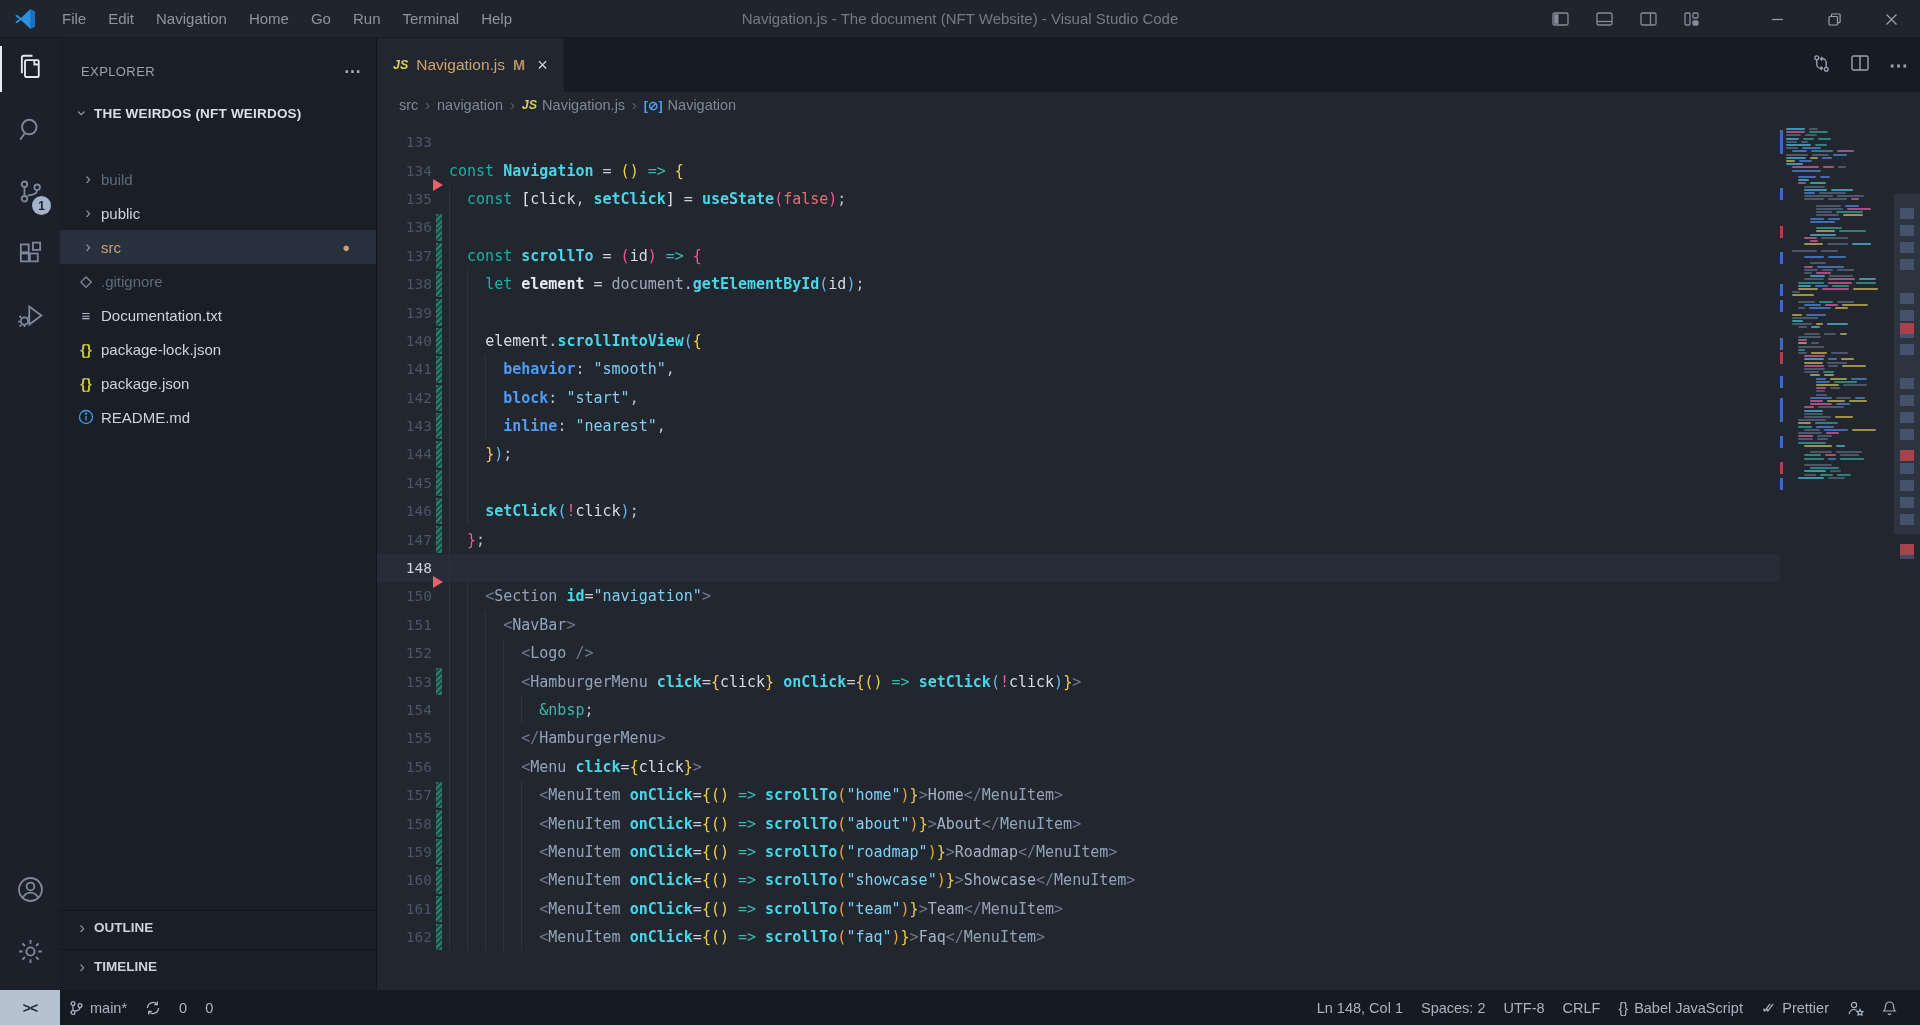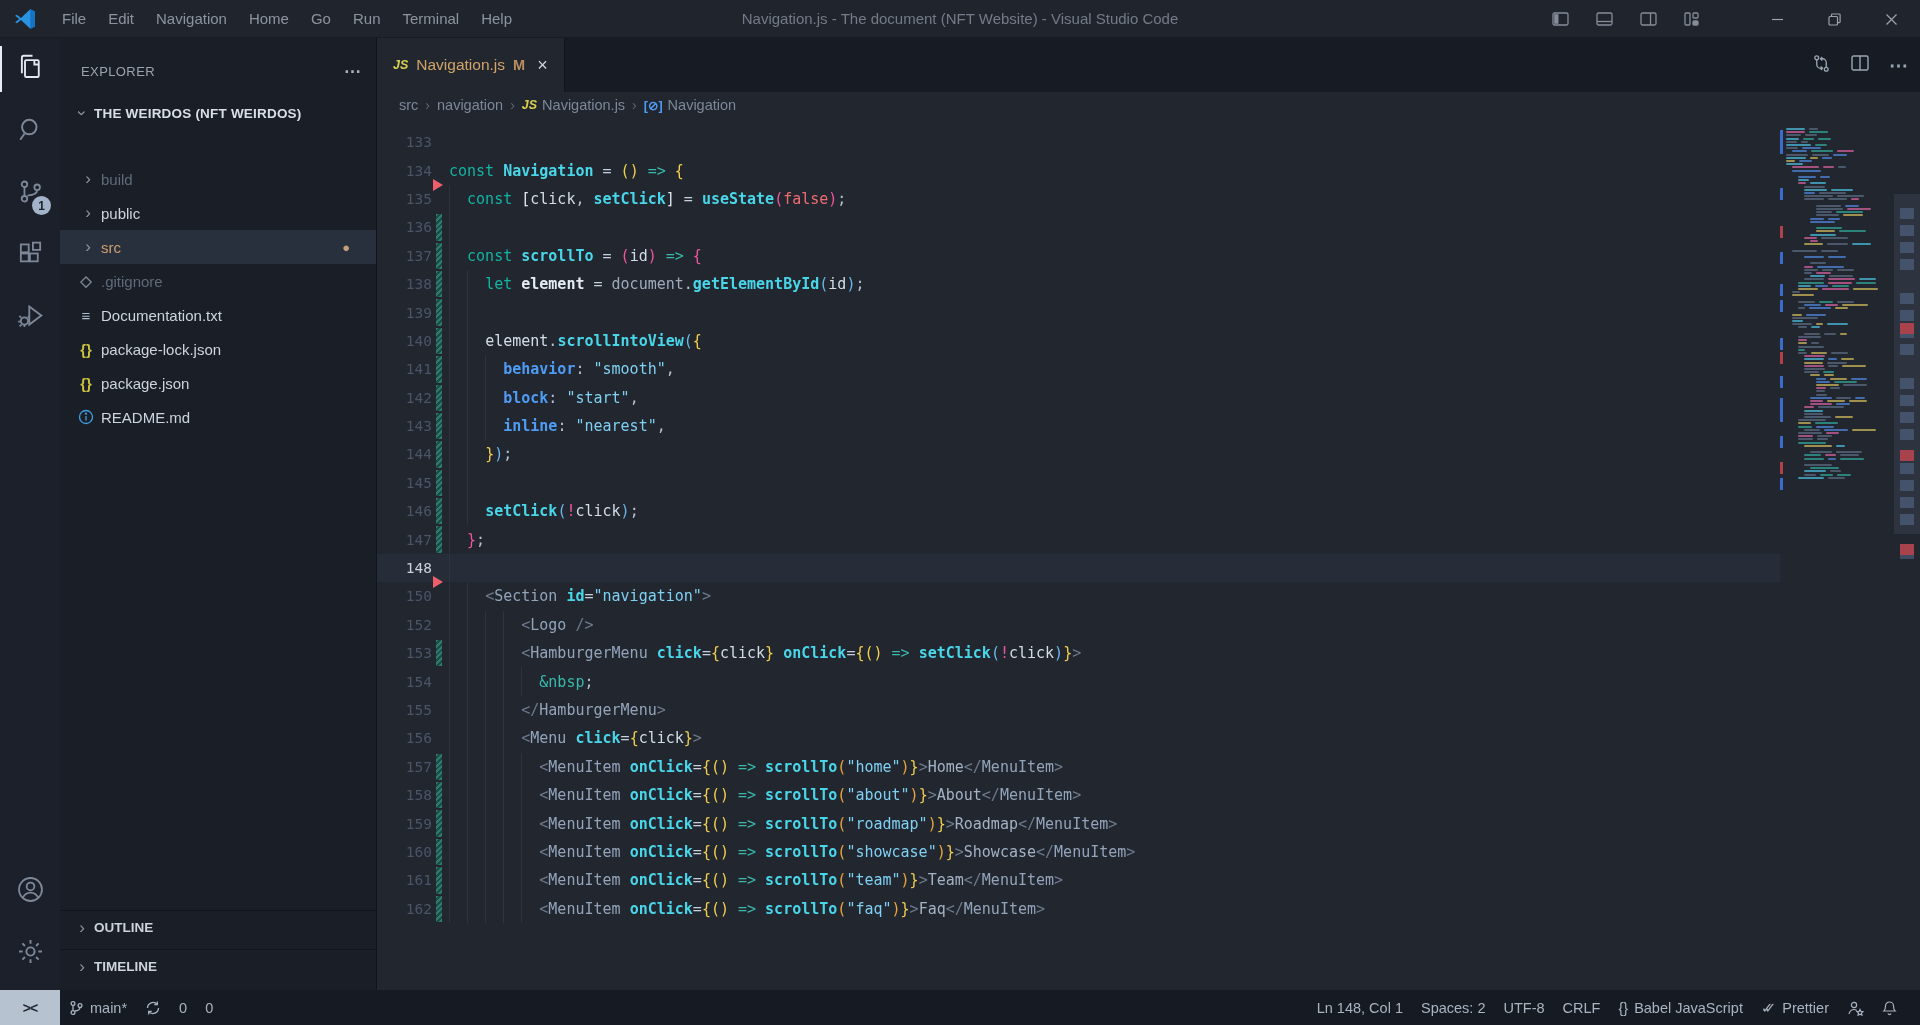--- a/index.html
+++ b/index.html
@@ -346,20 +346,21 @@
         <div class="line"><span class="guide" style="left: 72px;"></span><span class="guide" style="left: 90px;"></span><span class="ln">140</span><span class="gitbar"></span><span class="codetext"><span class="tk-pl">    </span><span class="tk-var">element</span><span class="tk-pn">.</span><span class="tk-fn">scrollIntoView</span><span class="tk-p3">(</span><span class="tk-p1">{</span></span></div>
         <div class="line"><span class="guide" style="left: 72px;"></span><span class="guide" style="left: 90px;"></span><span class="guide" style="left: 108px;"></span><span class="ln">141</span><span class="gitbar"></span><span class="codetext"><span class="tk-pl">      </span><span class="tk-prop">behavior</span><span class="tk-pn">: </span><span class="tk-str">"smooth"</span><span class="tk-pn">,</span></span></div>
         <div class="line"><span class="guide" style="left: 72px;"></span><span class="guide" style="left: 90px;"></span><span class="guide" style="left: 108px;"></span><span class="ln">142</span><span class="gitbar"></span><span class="codetext"><span class="tk-pl">      </span><span class="tk-prop">block</span><span class="tk-pn">: </span><span class="tk-str">"start"</span><span class="tk-pn">,</span></span></div>
         <div class="line"><span class="guide" style="left: 72px;"></span><span class="guide" style="left: 90px;"></span><span class="guide" style="left: 108px;"></span><span class="ln">143</span><span class="gitbar"></span><span class="codetext"><span class="tk-pl">      </span><span class="tk-prop">inline</span><span class="tk-pn">: </span><span class="tk-str">"nearest"</span><span class="tk-pn">,</span></span></div>
         <div class="line"><span class="guide" style="left: 72px;"></span><span class="guide" style="left: 90px;"></span><span class="ln">144</span><span class="gitbar"></span><span class="codetext"><span class="tk-pl">    </span><span class="tk-p1">}</span><span class="tk-p3">)</span><span class="tk-pn">;</span></span></div>
         <div class="line"><span class="guide" style="left: 72px;"></span><span class="guide" style="left: 90px;"></span><span class="ln">145</span><span class="gitbar"></span><span class="codetext"></span></div>
         <div class="line"><span class="guide" style="left: 72px;"></span><span class="guide" style="left: 90px;"></span><span class="ln">146</span><span class="gitbar"></span><span class="codetext"><span class="tk-pl">    </span><span class="tk-fn">setClick</span><span class="tk-p3">(</span><span class="tk-ex">!</span><span class="tk-var">click</span><span class="tk-p3">)</span><span class="tk-pn">;</span></span></div>
         <div class="line"><span class="guide" style="left: 72px;"></span><span class="ln">147</span><span class="gitbar"></span><span class="codetext"><span class="tk-pl">  </span><span class="tk-p2">}</span><span class="tk-pn">;</span></span></div>
         <div class="line cur"><span class="guide" style="left: 72px;"></span><span class="ln">148</span><span class="codetext"></span></div>
         <div class="line"><span class="guide" style="left: 72px;"></span><span class="guide" style="left: 90px;"></span><span class="ln">150</span><span class="deltri"></span><span class="codetext"><span class="tk-pl">    </span><span class="tk-ang">&lt;</span><span class="tk-tag">Section</span><span class="tk-pl"> </span><span class="tk-attr">id</span><span class="tk-op">=</span><span class="tk-str">"navigation"</span><span class="tk-ang">&gt;</span></span></div>
+        <div class="line"><span class="guide" style="left: 72px;"></span><span class="guide" style="left: 90px;"></span><span class="guide" style="left: 108px;"></span><span class="ln">151</span><span class="codetext"><span class="tk-pl">      </span><span class="tk-ang">&lt;</span><span class="tk-tag">NavBar</span><span class="tk-ang">&gt;</span></span></div>
         <div class="line"><span class="guide" style="left: 72px;"></span><span class="guide" style="left: 90px;"></span><span class="guide" style="left: 108px;"></span><span class="guide" style="left: 126px;"></span><span class="ln">152</span><span class="codetext"><span class="tk-pl">        </span><span class="tk-ang">&lt;</span><span class="tk-tag">Logo</span><span class="tk-pl"> </span><span class="tk-ang">/&gt;</span></span></div>
         <div class="line"><span class="guide" style="left: 72px;"></span><span class="guide" style="left: 90px;"></span><span class="guide" style="left: 108px;"></span><span class="guide" style="left: 126px;"></span><span class="ln">153</span><span class="gitbar"></span><span class="codetext"><span class="tk-pl">        </span><span class="tk-ang">&lt;</span><span class="tk-tag">HamburgerMenu</span><span class="tk-pl"> </span><span class="tk-attr">click</span><span class="tk-op">=</span><span class="tk-p1">{</span><span class="tk-var">click</span><span class="tk-p1">}</span><span class="tk-pl"> </span><span class="tk-attr">onClick</span><span class="tk-op">=</span><span class="tk-p1">{</span><span class="tk-p1">(</span><span class="tk-p1">)</span><span class="tk-pl"> </span><span class="tk-ar">=&gt;</span><span class="tk-pl"> </span><span class="tk-fn">setClick</span><span class="tk-p3">(</span><span class="tk-ex">!</span><span class="tk-var">click</span><span class="tk-p3">)</span><span class="tk-p1">}</span><span class="tk-ang">&gt;</span></span></div>
         <div class="line"><span class="guide" style="left: 72px;"></span><span class="guide" style="left: 90px;"></span><span class="guide" style="left: 108px;"></span><span class="guide" style="left: 126px;"></span><span class="guide" style="left: 144px;"></span><span class="ln">154</span><span class="codetext"><span class="tk-pl">          </span><span class="tk-ent">&amp;nbsp</span><span class="tk-pn">;</span></span></div>
         <div class="line"><span class="guide" style="left: 72px;"></span><span class="guide" style="left: 90px;"></span><span class="guide" style="left: 108px;"></span><span class="guide" style="left: 126px;"></span><span class="ln">155</span><span class="codetext"><span class="tk-pl">        </span><span class="tk-ang">&lt;/</span><span class="tk-tag">HamburgerMenu</span><span class="tk-ang">&gt;</span></span></div>
         <div class="line"><span class="guide" style="left: 72px;"></span><span class="guide" style="left: 90px;"></span><span class="guide" style="left: 108px;"></span><span class="guide" style="left: 126px;"></span><span class="ln">156</span><span class="codetext"><span class="tk-pl">        </span><span class="tk-ang">&lt;</span><span class="tk-tag">Menu</span><span class="tk-pl"> </span><span class="tk-attr">click</span><span class="tk-op">=</span><span class="tk-p1">{</span><span class="tk-var">click</span><span class="tk-p1">}</span><span class="tk-ang">&gt;</span></span></div>
         <div class="line"><span class="guide" style="left: 72px;"></span><span class="guide" style="left: 90px;"></span><span class="guide" style="left: 108px;"></span><span class="guide" style="left: 126px;"></span><span class="guide" style="left: 144px;"></span><span class="ln">157</span><span class="gitbar"></span><span class="codetext"><span class="tk-pl">          </span><span class="tk-ang">&lt;</span><span class="tk-tag">MenuItem</span><span class="tk-pl"> </span><span class="tk-attr">onClick</span><span class="tk-op">=</span><span class="tk-p1">{</span><span class="tk-p1">(</span><span class="tk-p1">)</span><span class="tk-pl"> </span><span class="tk-ar">=&gt;</span><span class="tk-pl"> </span><span class="tk-fn">scrollTo</span><span class="tk-p1o">(</span><span class="tk-str">"home"</span><span class="tk-p1o">)</span><span class="tk-p1">}</span><span class="tk-ang">&gt;</span><span class="tk-jsx">Home</span><span class="tk-ang">&lt;/</span><span class="tk-tag">MenuItem</span><span class="tk-ang">&gt;</span></span></div>
         <div class="line"><span class="guide" style="left: 72px;"></span><span class="guide" style="left: 90px;"></span><span class="guide" style="left: 108px;"></span><span class="guide" style="left: 126px;"></span><span class="guide" style="left: 144px;"></span><span class="ln">158</span><span class="gitbar"></span><span class="codetext"><span class="tk-pl">          </span><span class="tk-ang">&lt;</span><span class="tk-tag">MenuItem</span><span class="tk-pl"> </span><span class="tk-attr">onClick</span><span class="tk-op">=</span><span class="tk-p1">{</span><span class="tk-p1">(</span><span class="tk-p1">)</span><span class="tk-pl"> </span><span class="tk-ar">=&gt;</span><span class="tk-pl"> </span><span class="tk-fn">scrollTo</span><span class="tk-p1o">(</span><span class="tk-str">"about"</span><span class="tk-p1o">)</span><span class="tk-p1">}</span><span class="tk-ang">&gt;</span><span class="tk-jsx">About</span><span class="tk-ang">&lt;/</span><span class="tk-tag">MenuItem</span><span class="tk-ang">&gt;</span></span></div>
         <div class="line"><span class="guide" style="left: 72px;"></span><span class="guide" style="left: 90px;"></span><span class="guide" style="left: 108px;"></span><span class="guide" style="left: 126px;"></span><span class="guide" style="left: 144px;"></span><span class="ln">159</span><span class="gitbar"></span><span class="codetext"><span class="tk-pl">          </span><span class="tk-ang">&lt;</span><span class="tk-tag">MenuItem</span><span class="tk-pl"> </span><span class="tk-attr">onClick</span><span class="tk-op">=</span><span class="tk-p1">{</span><span class="tk-p1">(</span><span class="tk-p1">)</span><span class="tk-pl"> </span><span class="tk-ar">=&gt;</span><span class="tk-pl"> </span><span class="tk-fn">scrollTo</span><span class="tk-p1o">(</span><span class="tk-str">"roadmap"</span><span class="tk-p1o">)</span><span class="tk-p1">}</span><span class="tk-ang">&gt;</span><span class="tk-jsx">Roadmap</span><span class="tk-ang">&lt;/</span><span class="tk-tag">MenuItem</span><span class="tk-ang">&gt;</span></span></div>
         <div class="line"><span class="guide" style="left: 72px;"></span><span class="guide" style="left: 90px;"></span><span class="guide" style="left: 108px;"></span><span class="guide" style="left: 126px;"></span><span class="guide" style="left: 144px;"></span><span class="ln">160</span><span class="gitbar"></span><span class="codetext"><span class="tk-pl">          </span><span class="tk-ang">&lt;</span><span class="tk-tag">MenuItem</span><span class="tk-pl"> </span><span class="tk-attr">onClick</span><span class="tk-op">=</span><span class="tk-p1">{</span><span class="tk-p1">(</span><span class="tk-p1">)</span><span class="tk-pl"> </span><span class="tk-ar">=&gt;</span><span class="tk-pl"> </span><span class="tk-fn">scrollTo</span><span class="tk-p1o">(</span><span class="tk-str">"showcase"</span><span class="tk-p1o">)</span><span class="tk-p1">}</span><span class="tk-ang">&gt;</span><span class="tk-jsx">Showcase</span><span class="tk-ang">&lt;/</span><span class="tk-tag">MenuItem</span><span class="tk-ang">&gt;</span></span></div>
         <div class="line"><span class="guide" style="left: 72px;"></span><span class="guide" style="left: 90px;"></span><span class="guide" style="left: 108px;"></span><span class="guide" style="left: 126px;"></span><span class="guide" style="left: 144px;"></span><span class="ln">161</span><span class="gitbar"></span><span class="codetext"><span class="tk-pl">          </span><span class="tk-ang">&lt;</span><span class="tk-tag">MenuItem</span><span class="tk-pl"> </span><span class="tk-attr">onClick</span><span class="tk-op">=</span><span class="tk-p1">{</span><span class="tk-p1">(</span><span class="tk-p1">)</span><span class="tk-pl"> </span><span class="tk-ar">=&gt;</span><span class="tk-pl"> </span><span class="tk-fn">scrollTo</span><span class="tk-p1o">(</span><span class="tk-str">"team"</span><span class="tk-p1o">)</span><span class="tk-p1">}</span><span class="tk-ang">&gt;</span><span class="tk-jsx">Team</span><span class="tk-ang">&lt;/</span><span class="tk-tag">MenuItem</span><span class="tk-ang">&gt;</span></span></div>

